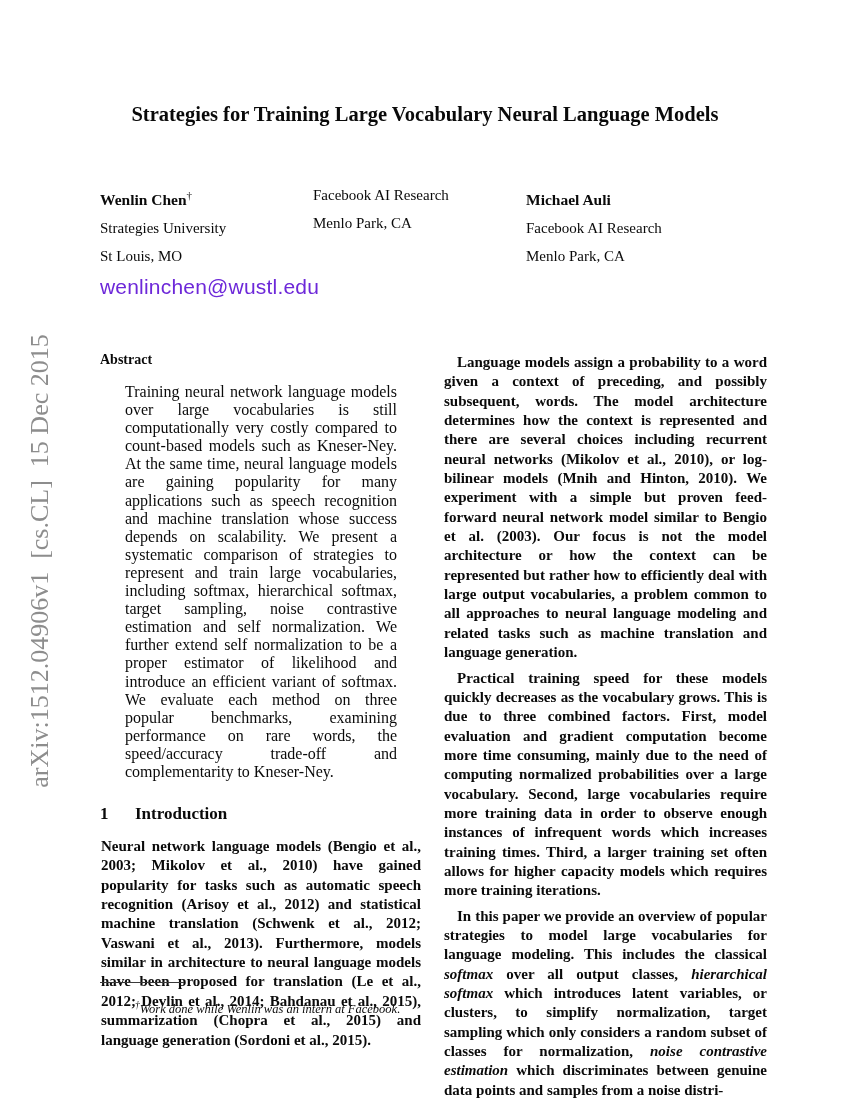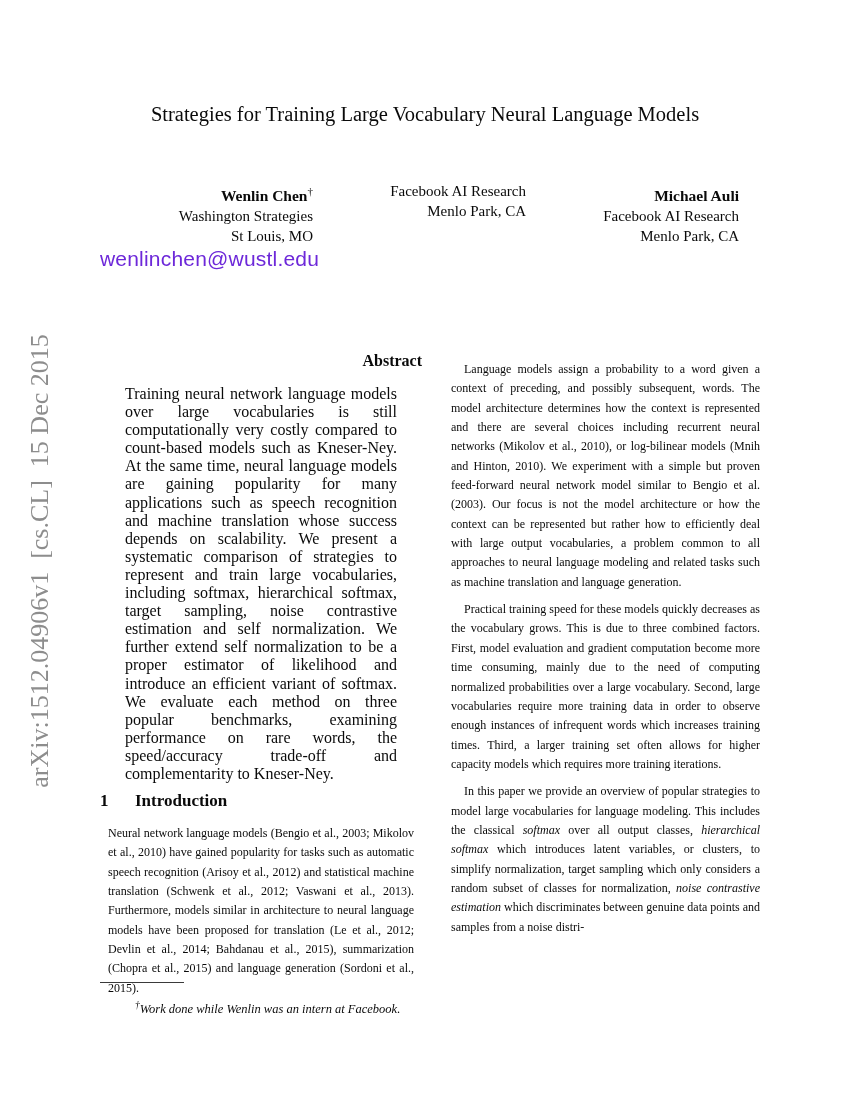--- a/index.html
+++ b/index.html
@@ -22,68 +22,69 @@
     color:#8d8d8d;
     font-size:26px;
     white-space:pre;
   }
   .title{
     position:absolute;
     top:103px;left:0;width:100%;
     margin:0;
     text-align:center;
     font-size:20.5px;
-    font-weight:normal;
+    font-weight:bold;
   }
   .authors{
     position:absolute;
     top:181px;left:100px;width:640px;
     display:flex;
   }
   .author{
     width:213px;
-    text-align:right;
+    text-align:left;
     font-size:15px;
-    line-height:20px;
+    line-height:28px;
   }
   .author-name{font-weight:bold;font-size:15.5px;}
   .author-name sup{font-weight:normal;font-size:11px;}
   .email{
     font-family:Liberation Sans, sans-serif;
     font-size:21px;
     letter-spacing:0.2px;
     margin-top:3px;
     color:#6d28d9;
     white-space:nowrap;
   }
   .col{position:absolute;top:352px;text-align:justify;}
   .col-left{left:100px;width:322px;}
   .col-right{left:443px;width:325px;}
   .abstract-heading{
-    text-align:right;
+    text-align:left;
     font-weight:bold;
-    font-size:16px;
+    font-size:14px;
   }
   .abstract-body{
     margin:15px 0 0 0;
     padding:0 25px;
     font-size:16px;
     line-height:18.1px;
   }
   .section-heading{
-    margin-top:8px;
+    margin-top:23px;
     font-size:17px;
     font-weight:bold;
     text-align:left;
   }
   .sec-num{display:inline-block;min-width:35px;}
   .body-par{
-    margin:8px;
-    font-size:12px;
+    margin:1px;
+    font-size:15px;
     line-height:19.35px;
+    font-weight:bold;
   }
   .col-left .body-par{margin-top:13px;}
   .indent{text-indent:13px;}
   .col-right .body-par + .body-par{margin-top:6px;}
   .body-par i{font-style:italic;}
   .footnote{
     position:absolute;
     left:100px;top:982px;width:322px;
   }
   .footnote-rule{
@@ -108,21 +109,21 @@
 <div class="page">
 
   <div class="watermark">arXiv:1512.04906v1  [cs.CL]  15 Dec 2015</div>
 
   <h1 class="title">Strategies for Training Large Vocabulary Neural Language Models</h1>
 
   <div class="authors">
 
     <div class="author">
       <div class="author-name"><span>Wenlin Chen</span><sup>†</sup></div>
-      <div class="affil">Washington Strategies</div>
+      <div class="affil">Strategies University</div>
       <div class="affil">St Louis, MO</div>
       <div class="email">wenlinchen@wustl.edu</div>
     </div>
 
     <div class="author">
       <div class="affil">Facebook AI Research</div>
       <div class="affil">Menlo Park, CA</div>
     </div>
 
     <div class="author">

